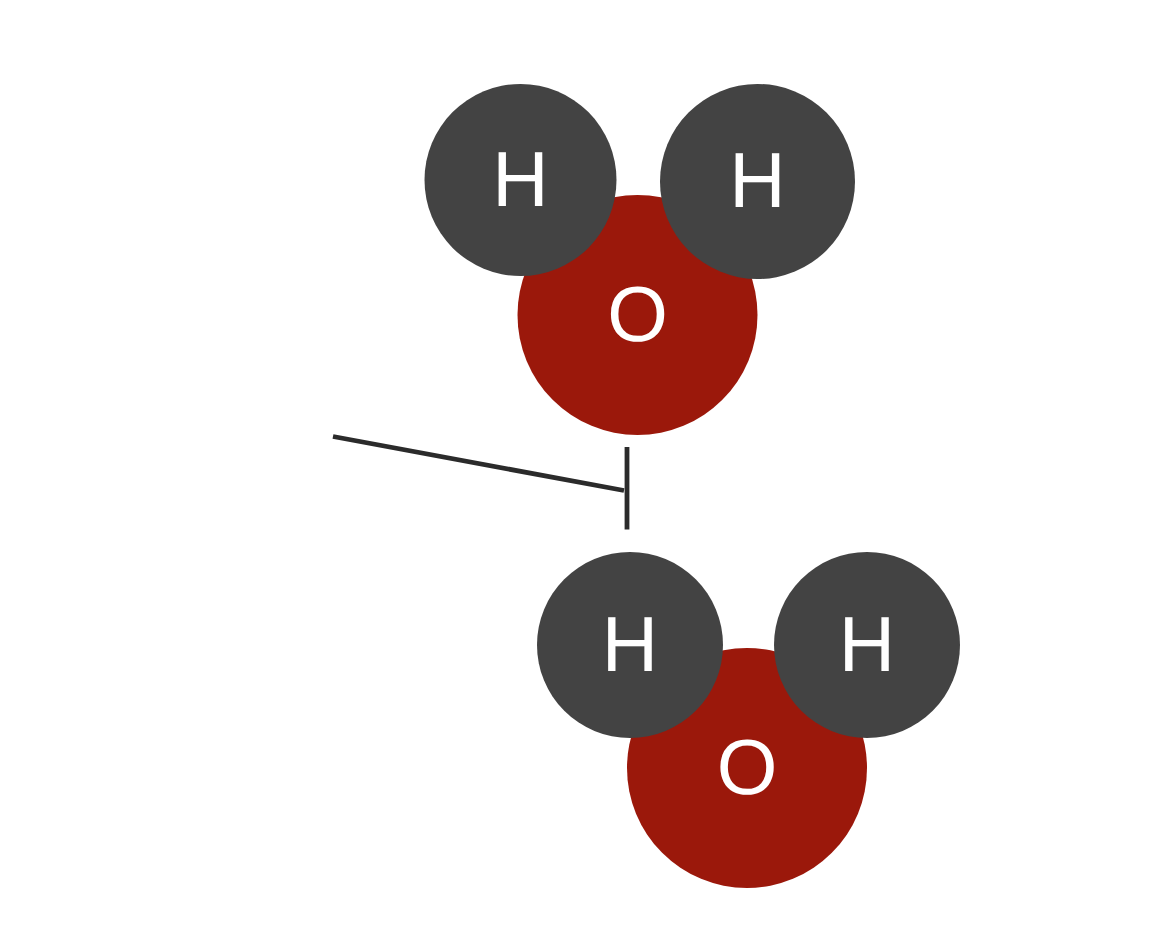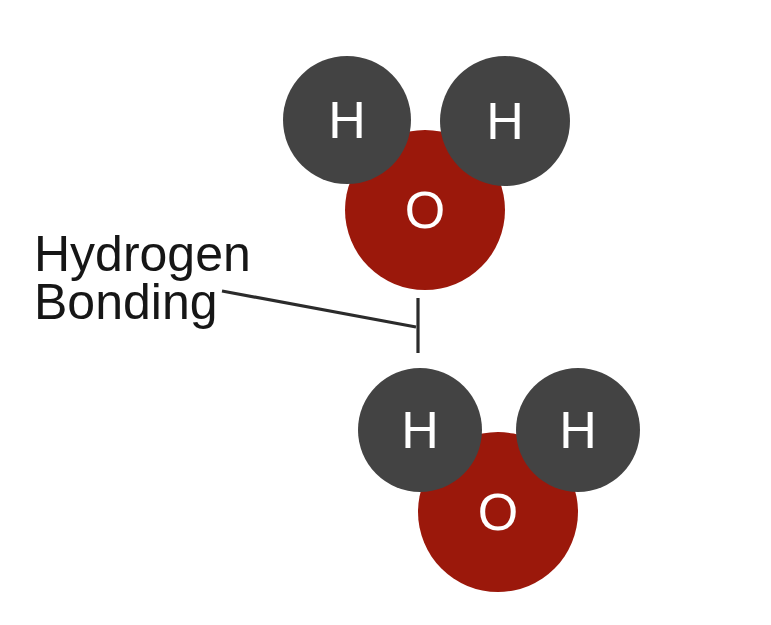--- a/index.html
+++ b/index.html
@@ -72,24 +72,20 @@
 </head>
 <body>
 
 <div class="canvas">
 
   <svg class="lines" viewBox="0 0 771 625" xmlns="http://www.w3.org/2000/svg">
     <line class="cline" x1="222" y1="291" x2="416" y2="327"></line>
     <line class="cline" x1="418" y1="298" x2="418" y2="353"></line>
   </svg>
 
-  <div class="label">
-    <div>Hydrogen</div>
-    <div>Bonding</div>
-  </div>
 
   <div>
     <div class="atom oxygen o-top">
       <span class="atom-letter">O</span>
     </div>
     <div class="atom hydrogen h-top-l">
       <span class="atom-letter">H</span>
     </div>
     <div class="atom hydrogen h-top-r">
       <span class="atom-letter">H</span>

